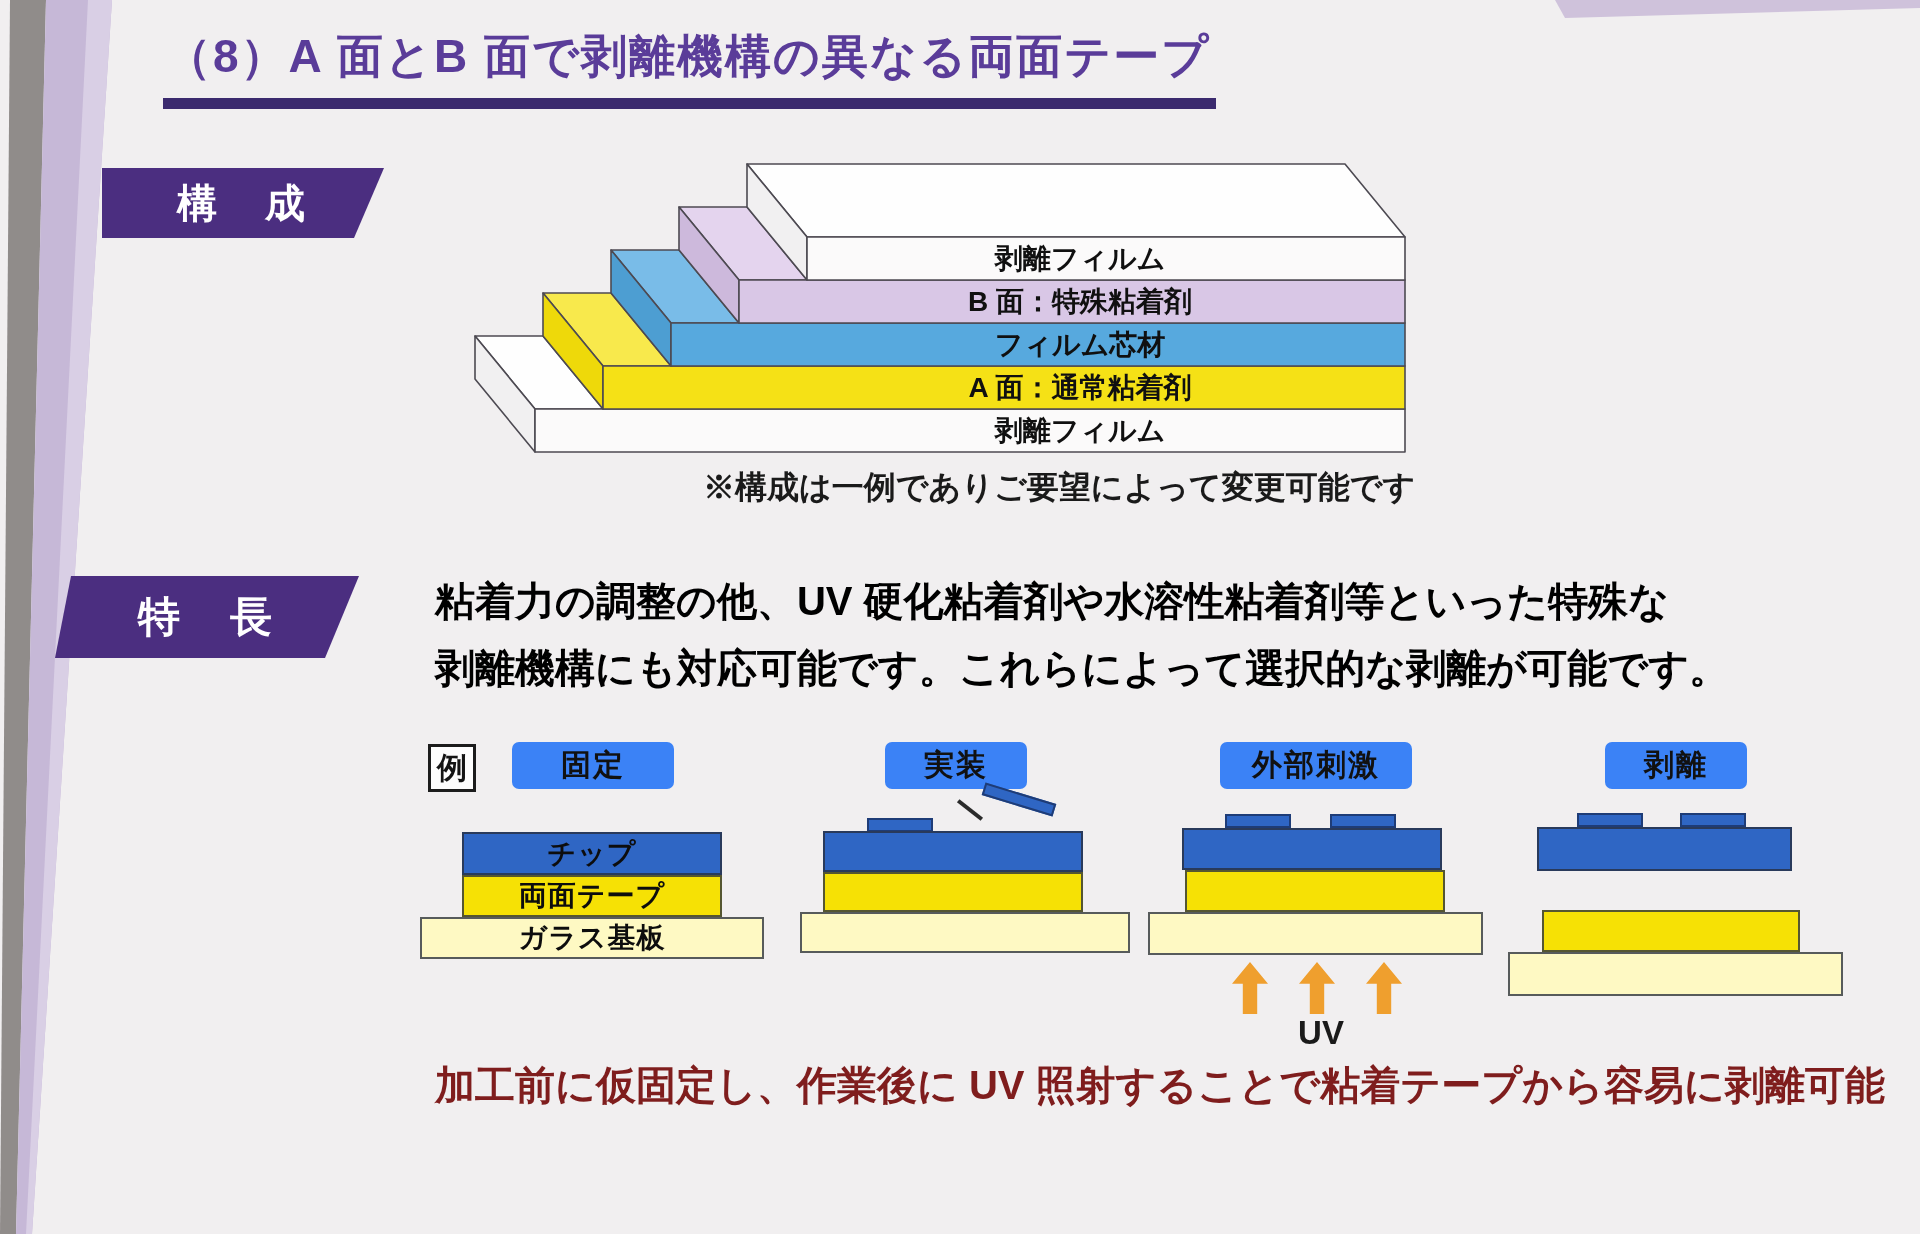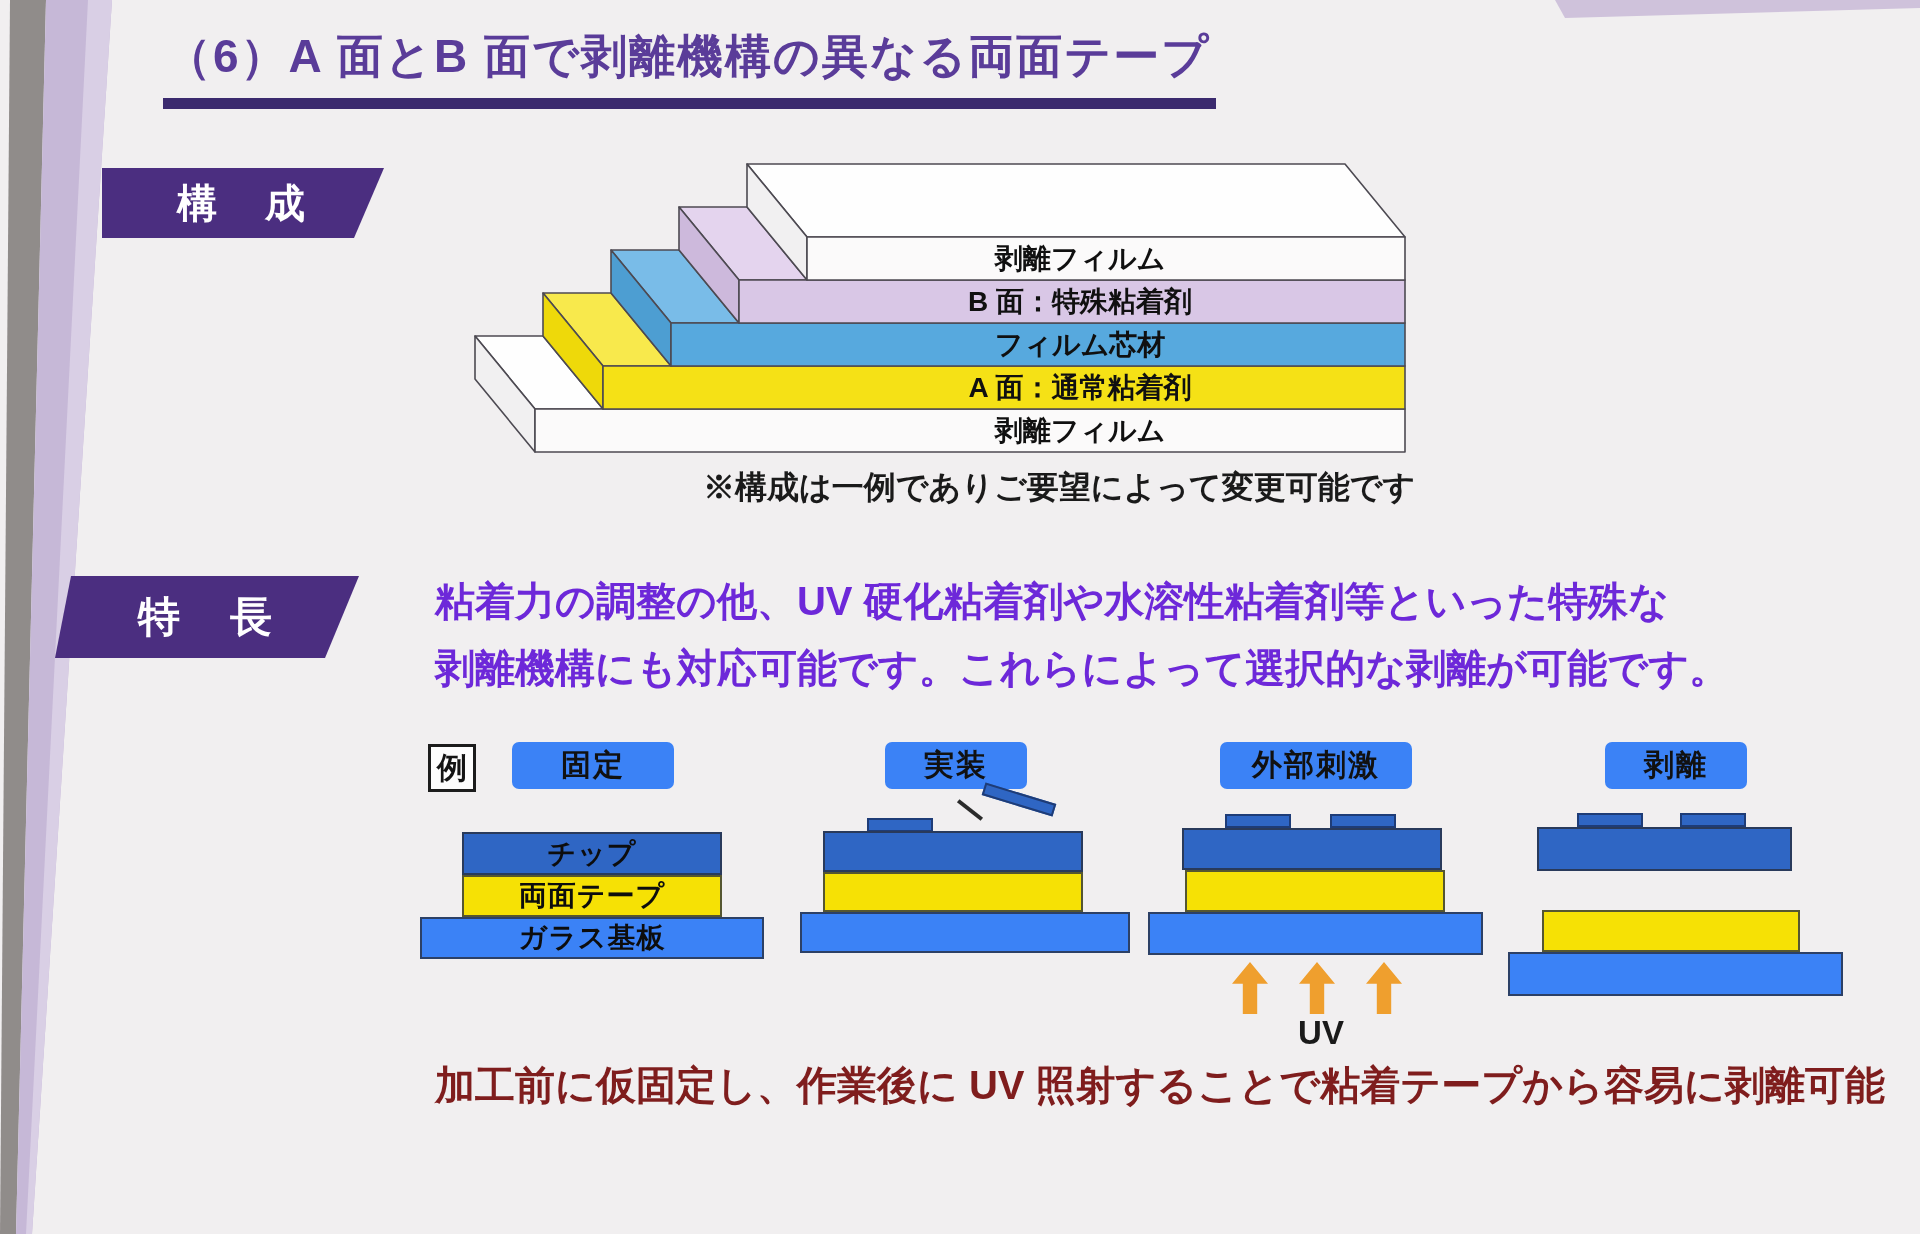--- a/index.html
+++ b/index.html
@@ -39,21 +39,21 @@
     left:55px; top:576px; width:304px; height:82px; font-size:42px;
     clip-path:polygon(16px 0, 100% 0, calc(100% - 34px) 100%, 0 100%);
   }
   .note {
     position:absolute; left:703px; top:466px;
     font-size:32px; font-weight:bold; color:#1a1a1a; white-space:nowrap;
   }
   .feature-text {
     position:absolute; left:435px; top:568px;
     font-size:40px; font-weight:600; line-height:67px;
-    color:#6d28d9; white-space:nowrap;
+    color:#000000; white-space:nowrap;
   }
   .example-box {
     position:absolute; left:428px; top:744px; width:48px; height:48px;
     background:#fdfdfd; border:3px solid #1c1c1c;
     display:flex; align-items:center; justify-content:center;
     font-size:30px; font-weight:bold;
   }
   .stage {
     position:absolute; top:742px; height:47px;
     background:#3b82f6; border-radius:7px;
@@ -66,21 +66,21 @@
   .stage-peel   { left:1605px; width:142px; }
 
   .blk {
     position:absolute;
     border:2px solid rgba(40,46,62,0.78);
     display:flex; align-items:center; justify-content:center;
     font-size:28px; font-weight:bold; color:#0d0d0d; letter-spacing:1px;
   }
   .blk-chip  { background:#2f66c4; }
   .blk-tape  { background:#f6e105; }
-  .blk-glass { background:#3b82f6; }
+  .blk-glass { background:#fef9c3; }
   .blk-bump  { background:#2f66c4; border:2px solid #1e3c77; }
   .needle { position:absolute; background:#2b2b2b; }
 
   .uv-arrow {
     position:absolute; width:36px; height:52px; background:#ef9f2e;
     clip-path:polygon(50% 0, 100% 42%, 70% 42%, 70% 100%, 30% 100%, 30% 42%, 0 42%);
   }
   .uv-label {
     position:absolute; left:1279px; top:1014px; width:84px;
     text-align:center; font-size:33px; font-weight:600; color:#1a1a1a;
@@ -96,21 +96,21 @@
 
 <svg id="edges" width="1920" height="1234" viewBox="0 0 1920 1234">
   <polygon points="10,0 46,0 16,1234 0,1234" fill="#908c8a"></polygon>
   <polygon points="46,0 112,0 32,1234 16,1234" fill="#c6b8d7"></polygon>
   <polygon points="88,0 112,0 32,1234 26,1234" fill="#d9cfe5"></polygon>
   <polygon points="1555,0 1920,0 1920,8 1565,18" fill="#cfc2db"></polygon>
 </svg>
 
 <div id="content">
 
-  <div class="page-title">（6）A 面とB 面で剥離機構の異なる両面テープ</div>
+  <div class="page-title">（8）A 面とB 面で剥離機構の異なる両面テープ</div>
 
   <div class="badge badge-kousei">
     <span>構　成</span>
   </div>
 
   <svg class="abs" style="left:470px; top:160px;" width="960" height="320" viewBox="0 0 960 320">
     <g stroke="#4d4a52" stroke-width="1.6" stroke-linejoin="round">
 
       <polygon points="65,249 133,249 73,176 5,176" fill="#fefefe"></polygon>
       <polygon points="65,249 65,292 5,219 5,176" fill="#f1f0f1"></polygon>

